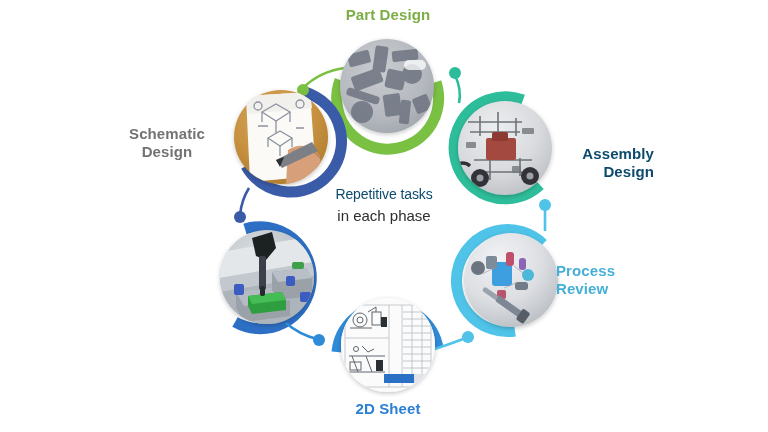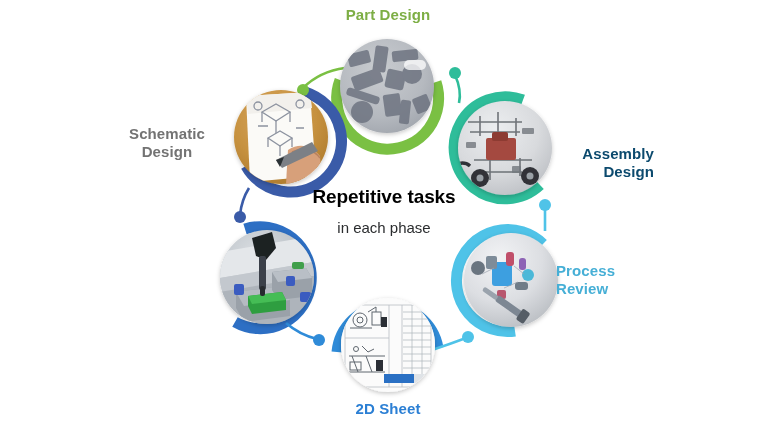--- a/index.html
+++ b/index.html
@@ -21,29 +21,29 @@
     white-space:pre-line;
   }
 
   #center-block{
     position:absolute;
     left:284px;top:186px;
     width:200px;
     text-align:center;
   }
   #center-title{
-    font-size:19px;
-    font-weight:bold;
-    color:#000000;
+    font-size:14px;
+    font-weight:normal;
+    color:#0c4a6e;
     letter-spacing:-.1px;
   }
   #center-sub{
     font-size:15px;
     color:#2b2d2f;
-    margin-top:11px;
+    margin-top:5px;
   }
 </style>
 </head>
 <body>
 
 <div id="stage">
 
   <svg id="wheel" viewBox="0 0 768 432">
     <defs>
 

